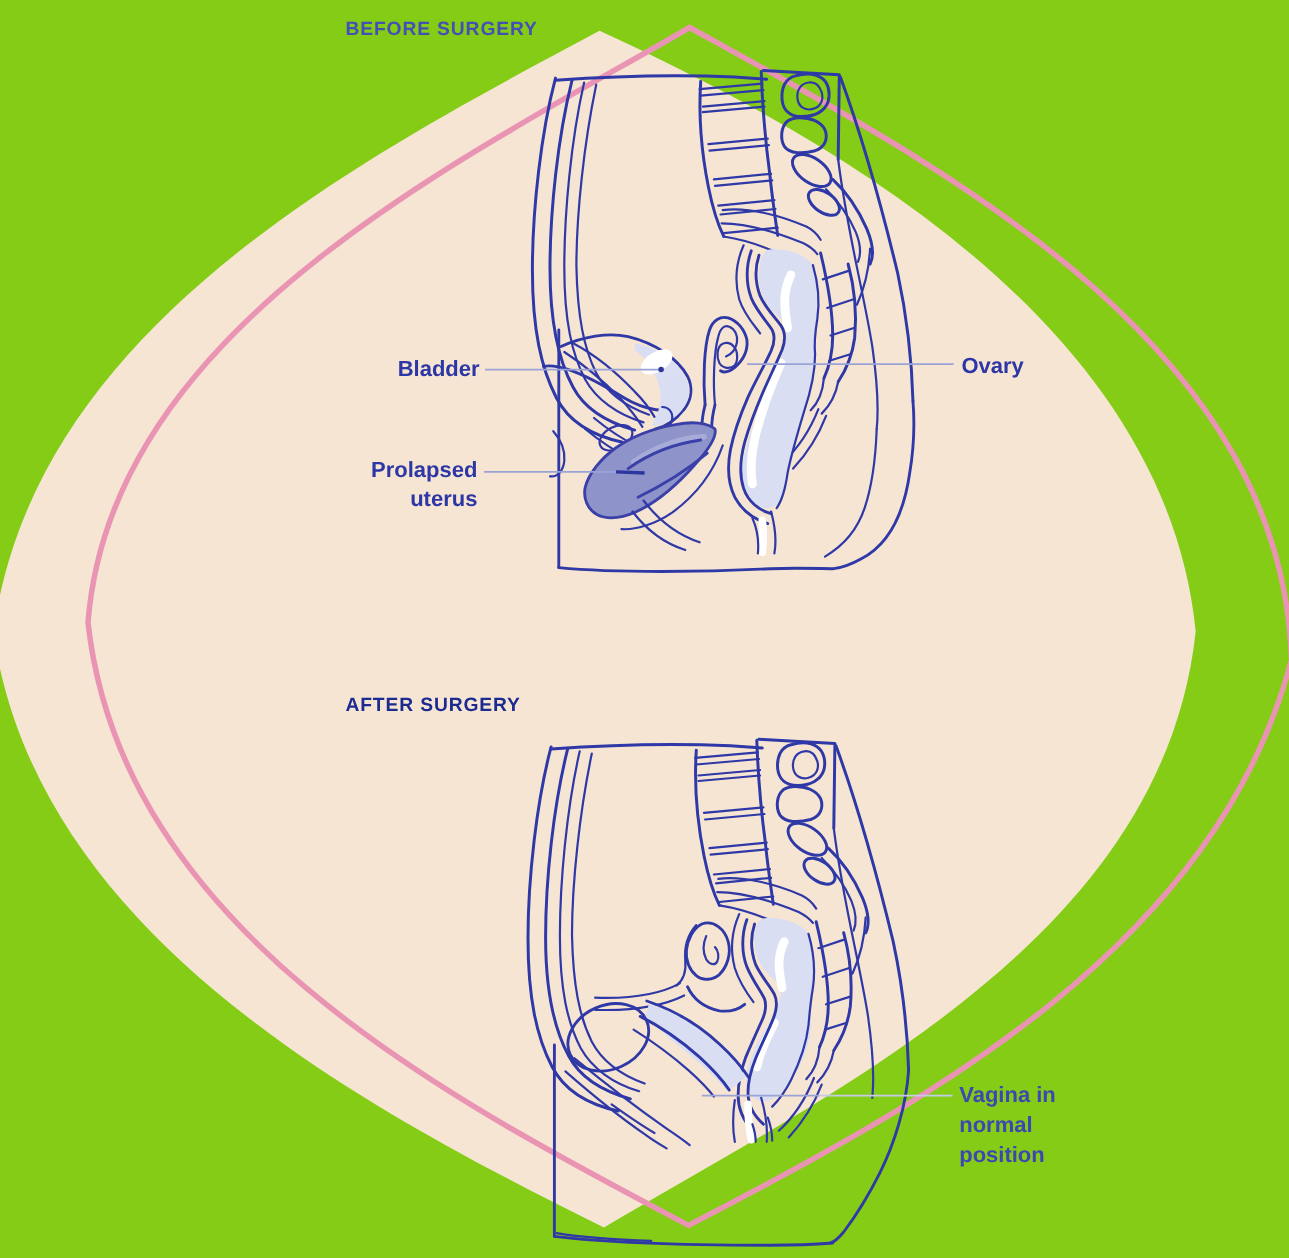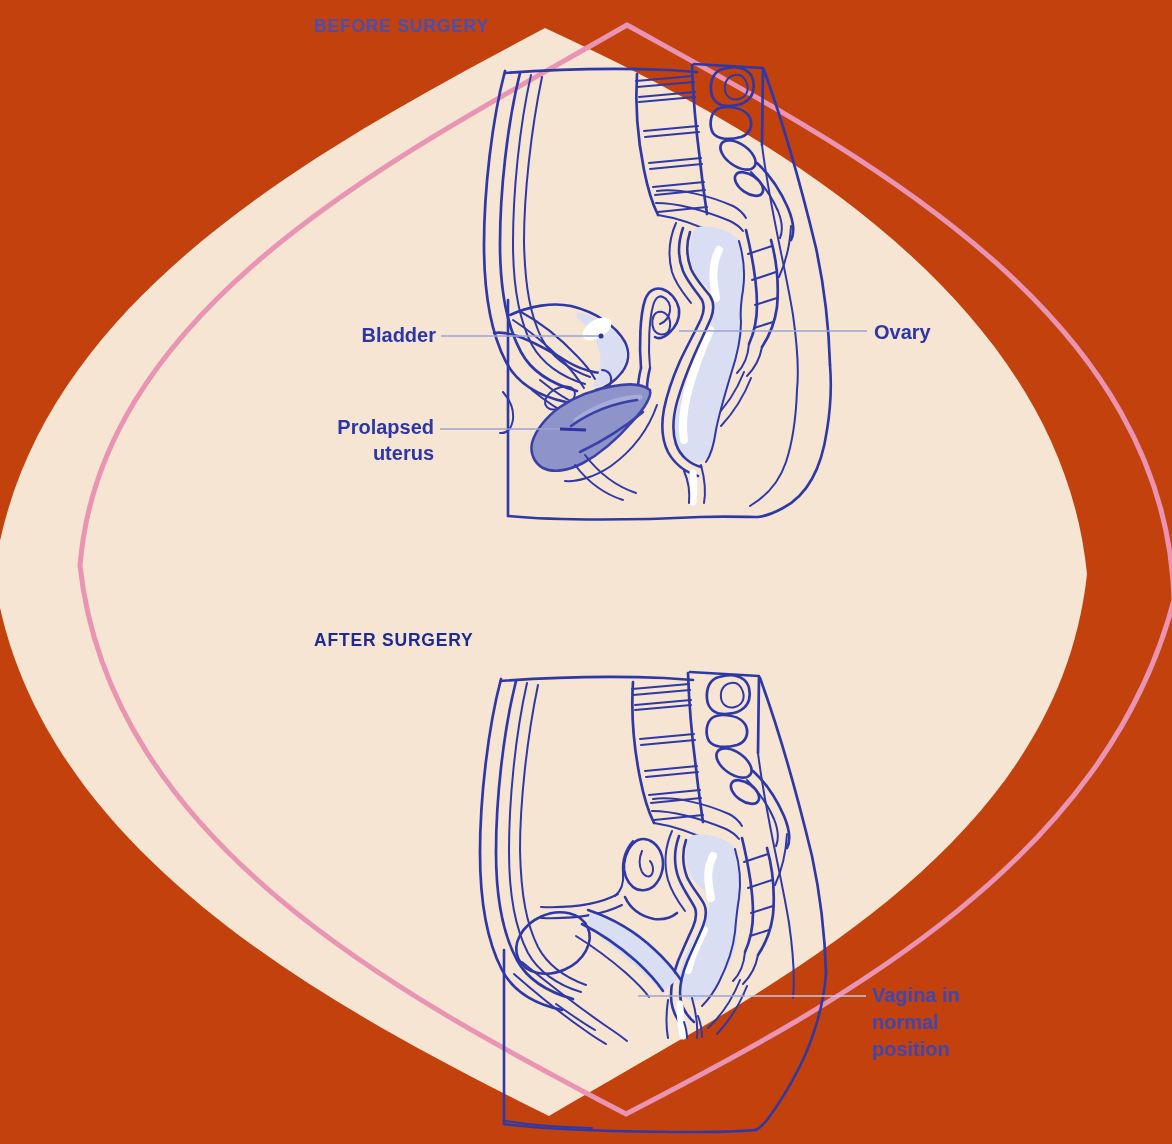--- a/index.html
+++ b/index.html
@@ -1,16 +1,16 @@
 <!DOCTYPE html>
 <html><head>
 <meta charset="utf-8">
 <style>
 html,body{margin:0;padding:0;background:#000;}
-#stage{position:relative;width:1172px;height:1144px;background:#c2410c;overflow:hidden;}
+#stage{position:relative;width:1172px;height:1144px;background:#84cc16;overflow:hidden;}
 svg{position:absolute;top:0;left:0;}
 </style>
 </head>
 <body>
 <div id="stage">
 <svg width="1172" height="1144" viewBox="0 0 1172 1144">
 
   <path d="M545,28 C320,148 31,300 -6,575 C33,849 326,1005 549,1116 C761,990 1057,852 1087,574 C1060,301 771,132 545,28 Z" fill="#f6e5d3"></path>
 
   <path d="M627,25 C420,145 101,297 80,566 C111,845 404,997 626,1114 C846,1000 1106,859 1174,600 C1166,309 849,148 627,25 Z" fill="none" stroke="#ea94b4" stroke-width="5"></path>

